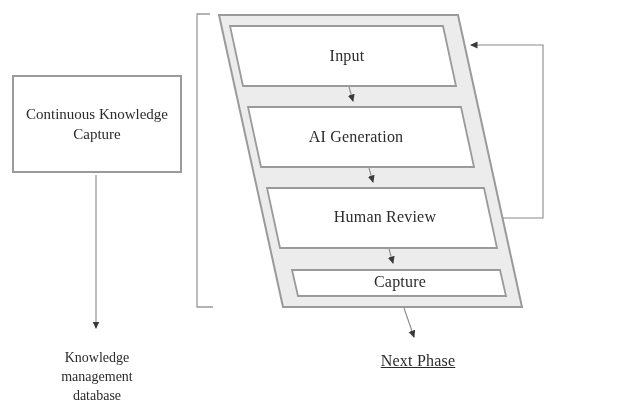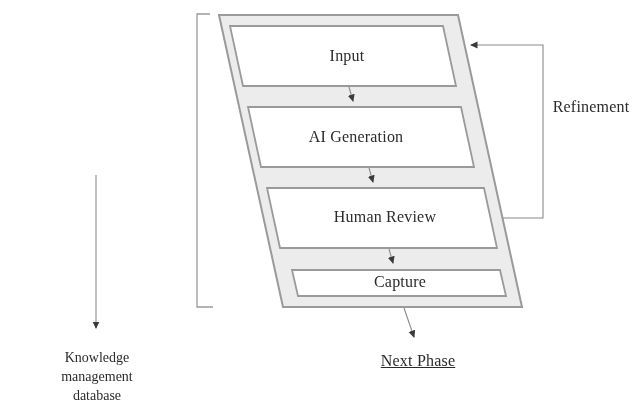--- a/index.html
+++ b/index.html
@@ -85,23 +85,25 @@
     <path class="wire" marker-end="url(#ah)" d="M349,87 L353,101"></path>
     <path class="wire" marker-end="url(#ah)" d="M369,168 L373,182"></path>
     <path class="wire" marker-end="url(#ah)" d="M389,249 L393,263"></path>
     <path class="wire" marker-end="url(#ah)" d="M404,308 L414,337"></path>
 
     <path class="wire" marker-end="url(#ah)" d="M503,218 L543,218 L543,45 L471,45"></path>
 
     <path class="wire" marker-end="url(#ah)" d="M96,175 L96,328"></path>
   </svg>
 
+  <div class="capture-box">
+    <div class="inner">Continuous Knowledge Capture</div>
+  </div>
 
   <div class="lbl" style="left:347px;top:56px;">Input</div>
   <div class="lbl" style="left:356px;top:137px;">AI Generation</div>
   <div class="lbl" style="left:385px;top:217px;">Human Review</div>
   <div class="lbl" style="left:400px;top:282px;">Capture</div>
 
-  <div class="lbl" style="left:591px;top:107px;">Refinement</div>
   <div class="lbl" style="left:418px;top:361px;text-decoration:underline;">Next Phase</div>
   <div class="db-label">Knowledge management database</div>
 
 </div>
 
 </body></html>

